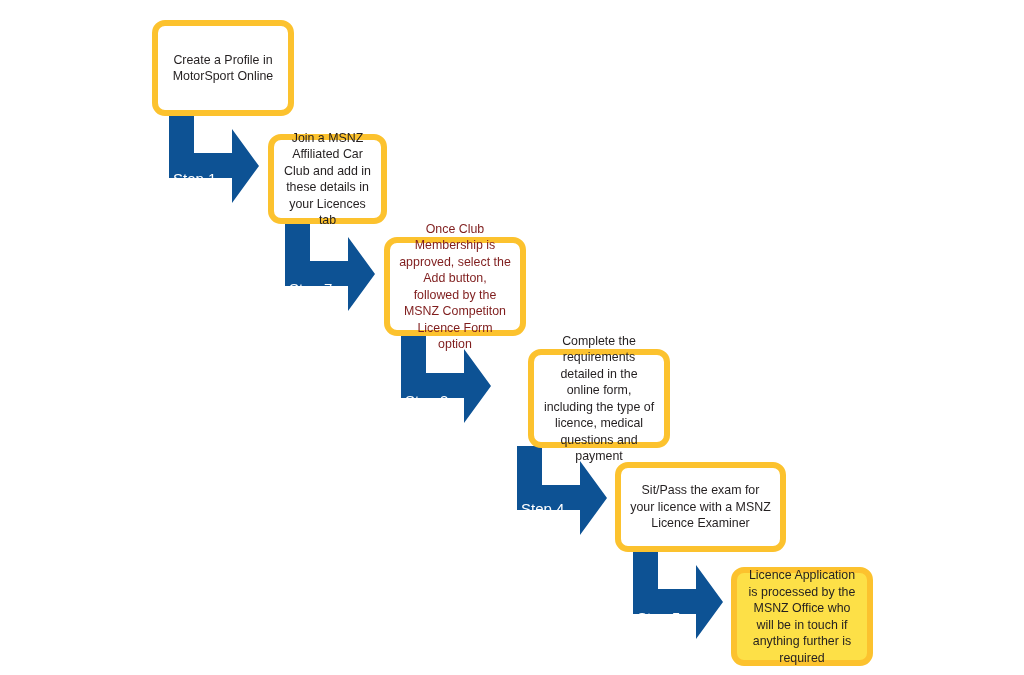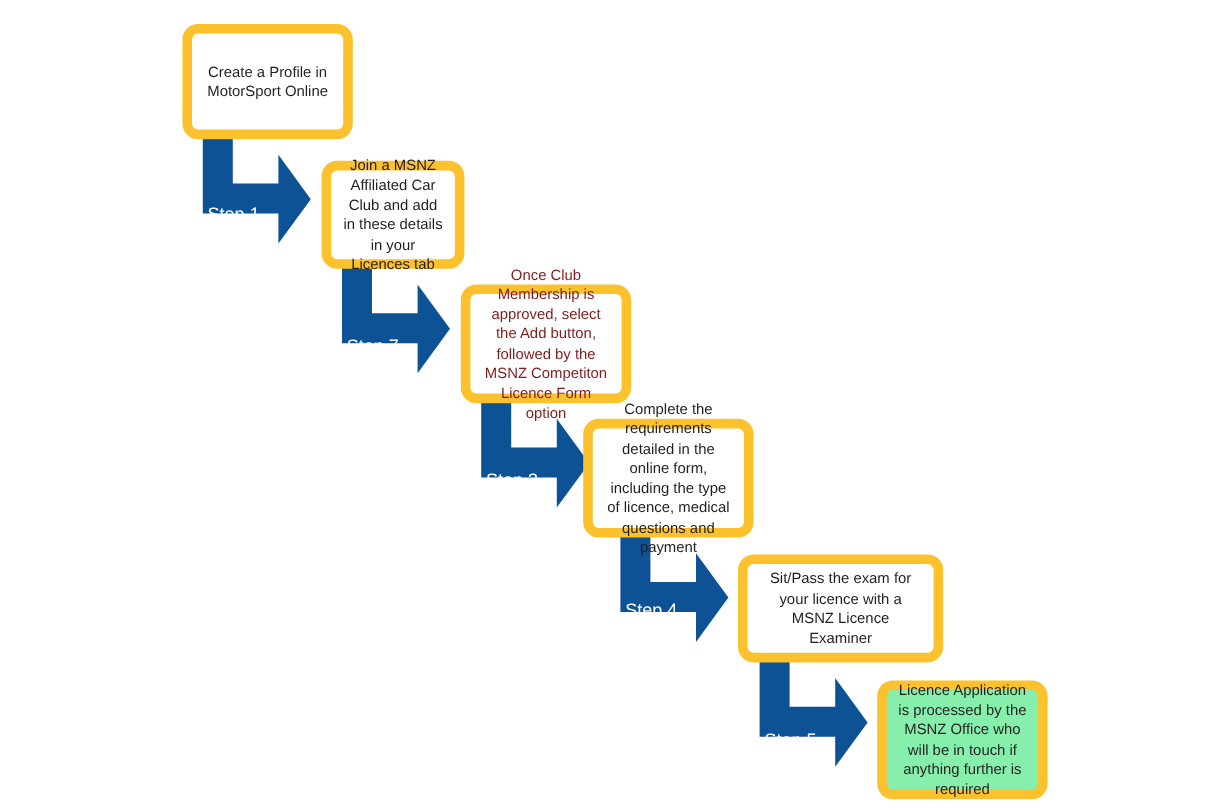--- a/index.html
+++ b/index.html
@@ -35,21 +35,21 @@
     line-height: 1;
     white-space: nowrap;
     font-family: Liberation Sans, sans-serif;
   }
 
   
   .node {
     position: absolute;
     box-sizing: border-box;
     background: #ffffff;
-    border: 8px solid #a3a3a3;
+    border: 6px solid #a3a3a3;
     border-radius: 13px;
     display: flex;
     align-items: center;
     justify-content: center;
     text-align: center;
     padding: 6px 9px;
   }
   .node-text {
     color: #231f20;
     font-size: 12.4px;
@@ -98,24 +98,24 @@
   <div id="node-layer">
       <div class="node" style="left: 152px; top: 20px; width: 142px; height: 96px; border-color: rgb(252, 194, 46); background: rgb(255, 255, 255);">
         <div class="node-text" style="color: rgb(35, 31, 32);">Create a Profile in MotorSport Online</div>
       </div>
       <div class="node" style="left: 268px; top: 134px; width: 119px; height: 90px; border-color: rgb(252, 194, 46); background: rgb(255, 255, 255);">
         <div class="node-text" style="color: rgb(35, 31, 32);">Join a MSNZ Affiliated Car Club and add in these details in your Licences tab</div>
       </div>
       <div class="node" style="left: 384px; top: 237px; width: 142px; height: 99px; border-color: rgb(252, 194, 46); background: rgb(255, 255, 255);">
         <div class="node-text" style="color: #7f1d1d;">Once Club Membership is approved, select the Add button, followed by the MSNZ Competiton Licence Form option</div>
       </div>
-      <div class="node" style="left: 486px; top: 349px; width: 142px; height: 99px; border-color: rgb(252, 194, 46); background: rgb(255, 255, 255);">
+      <div class="node" style="left: 528px; top: 349px; width: 142px; height: 99px; border-color: rgb(252, 194, 46); background: rgb(255, 255, 255);">
         <div class="node-text" style="color: rgb(35, 31, 32);">Complete the requirements detailed in the online form, including the type of licence, medical questions and payment</div>
       </div>
       <div class="node" style="left: 615px; top: 462px; width: 171px; height: 90px; border-color: rgb(252, 194, 46); background: rgb(255, 255, 255);">
         <div class="node-text" style="color: rgb(35, 31, 32);">Sit/Pass the exam for your licence with a MSNZ Licence Examiner</div>
       </div>
-      <div class="node" style="left: 731px; top: 567px; width: 142px; height: 99px; border-color: rgb(252, 194, 46); background: #86efac;">
+      <div class="node" style="left: 731px; top: 567px; width: 142px; height: 99px; border-color: rgb(252, 194, 46); background: #fde047;">
         <div class="node-text" style="color: rgb(35, 31, 32);">Licence Application is processed by the MSNZ Office who will be in touch if anything further is required</div>
       </div>
     </div>
 
 </div>
 
 </body></html>

